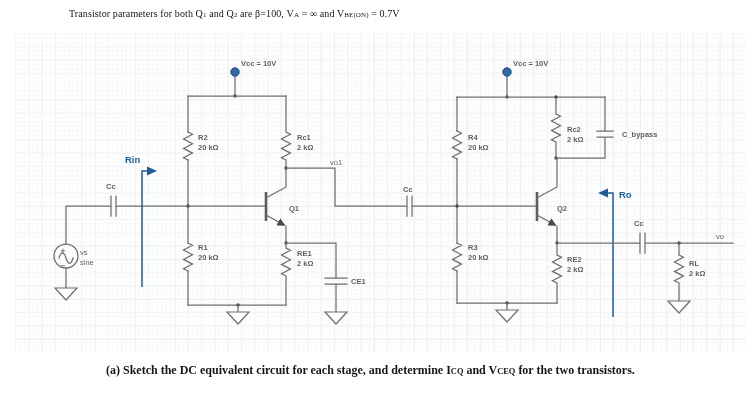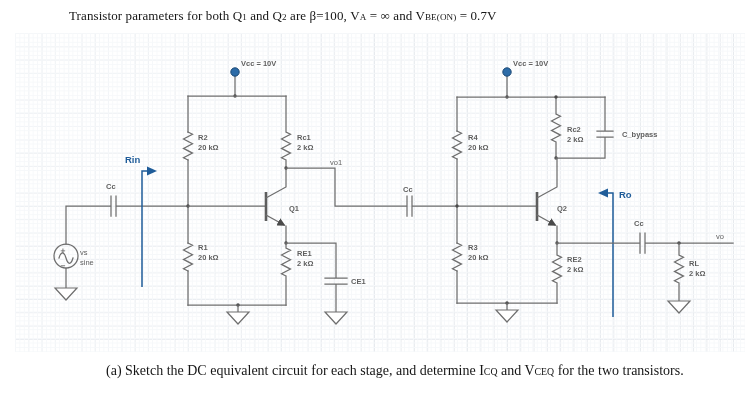--- a/index.html
+++ b/index.html
@@ -2,25 +2,25 @@
 <html style="--wire: #6e6e6e; --label: #5f5f5f; --blue: #1f5c99; --vccdot: #2d6ca8; --ink: #151515;"><head>
 <meta charset="utf-8">
 <style>
   :root{
     --wire:#6e6e6e; --label:#5f5f5f; --blue:#1f5c99; --vccdot:#2d6ca8; --ink:#151515;
   }
   html,body{margin:0;padding:0;}
   body{width:749px;height:418px;position:relative;background:#ffffff;overflow:hidden;
        font-family:"Liberation Sans",sans-serif;}
   .title{position:absolute;left:69px;top:8px;width:660px;
-         font-family:"Liberation Serif",serif;font-size:13px;color:var(--ink);
+         font-family:"Liberation Serif",serif;font-size:10px;color:var(--ink);
          letter-spacing:.1px;white-space:nowrap;}
   .caption{position:absolute;left:106px;top:363px;width:640px;
-         font-family:"Liberation Serif",serif;font-size:14px;color:var(--ink);
-         white-space:nowrap;}
+         font-family:"Liberation Serif",serif;font-size:12px;color:var(--ink);
+         white-space:nowrap;font-weight:bold;}
   .seg-small{font-size:.7em;}
   .grid{position:absolute;left:15px;top:33px;width:730px;height:319px;
     background-image:
       linear-gradient(to right,#f6f8fa 1px,transparent 1px),
       linear-gradient(to bottom,#f6f8fa 1px,transparent 1px),
       linear-gradient(to right,#e7eaee 1px,transparent 1px),
       linear-gradient(to bottom,#e7eaee 1px,transparent 1px);
     background-size:4.43px 4.43px,4.43px 4.43px,13.3px 13.3px,13.3px 13.3px;}
   svg{position:absolute;left:0;top:0;}
   .w{stroke:var(--wire);stroke-width:1.25;fill:none;stroke-linecap:square;}

